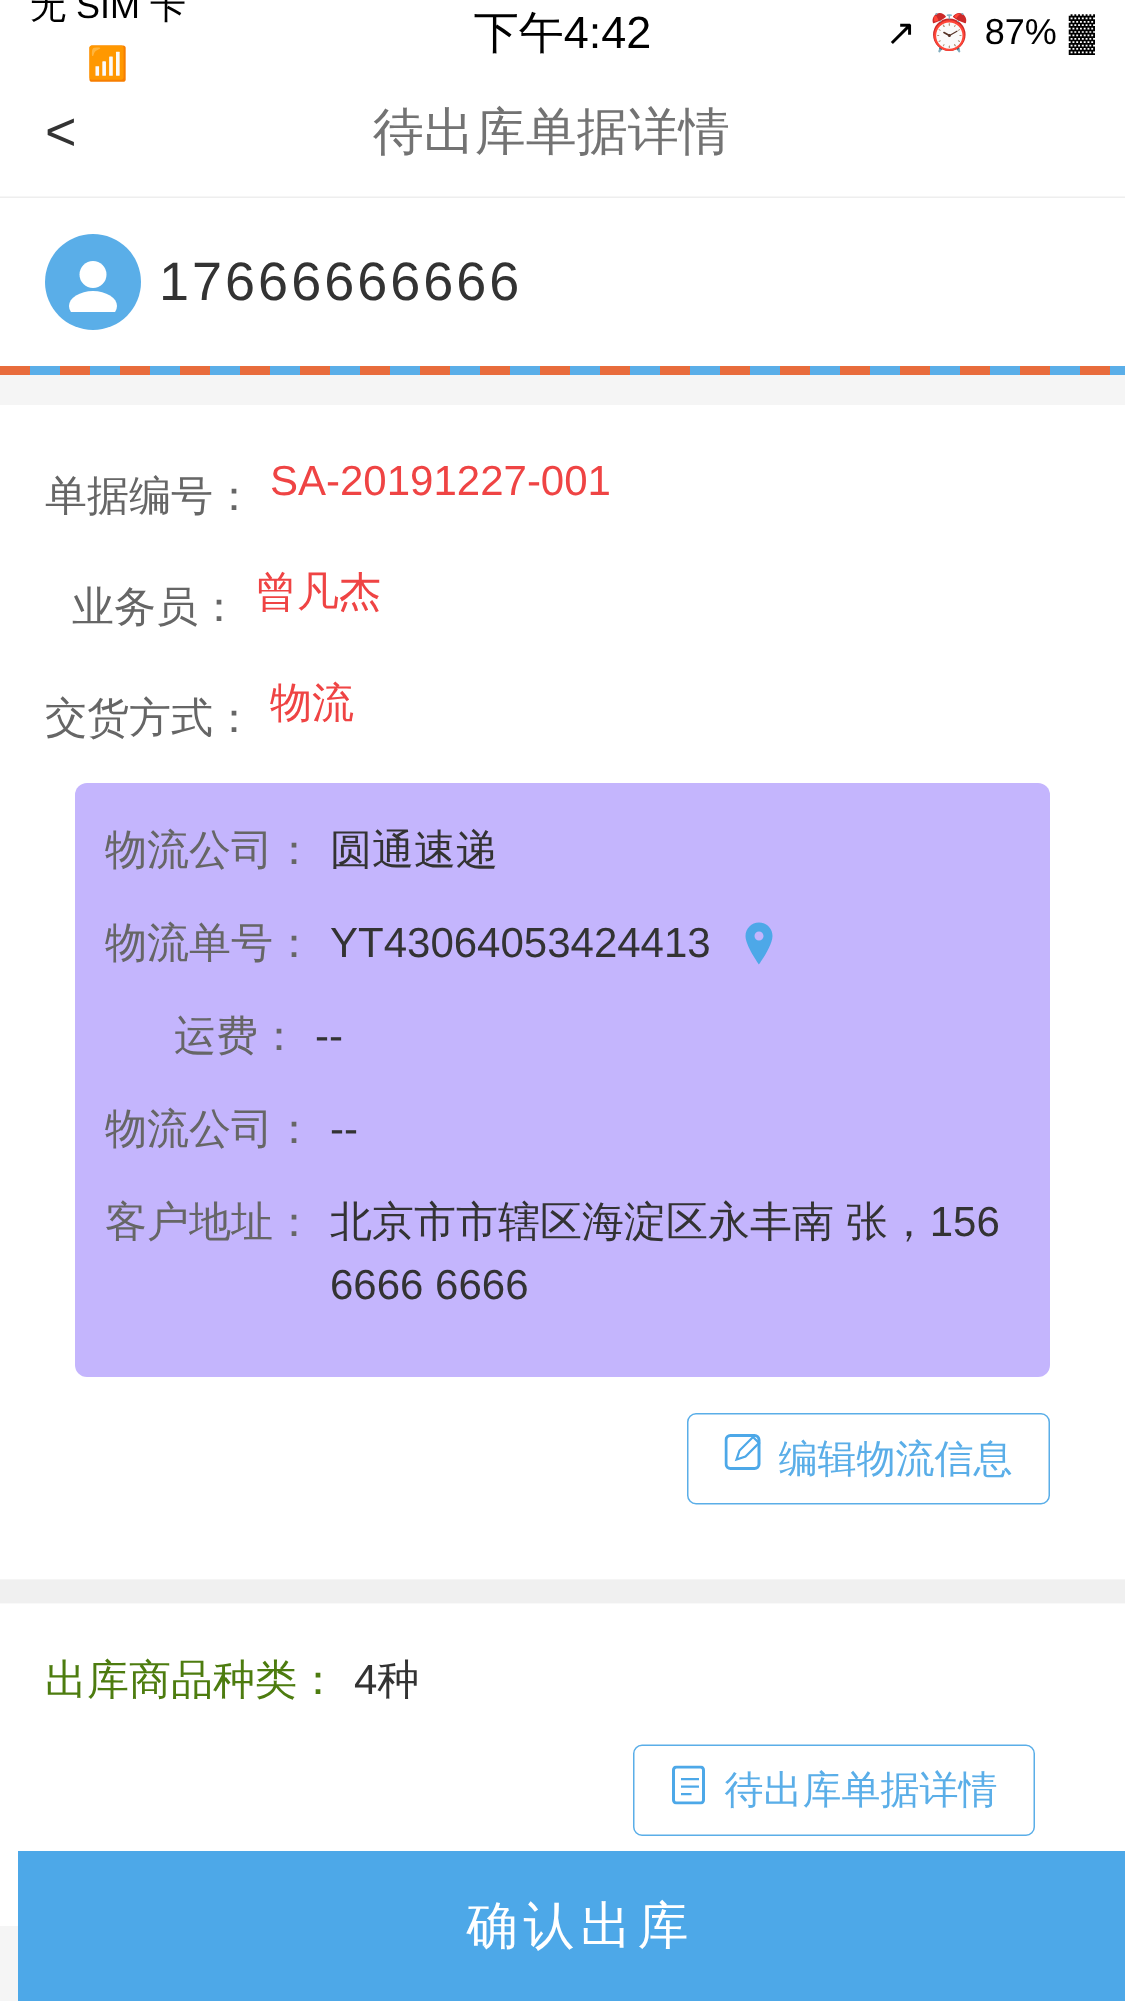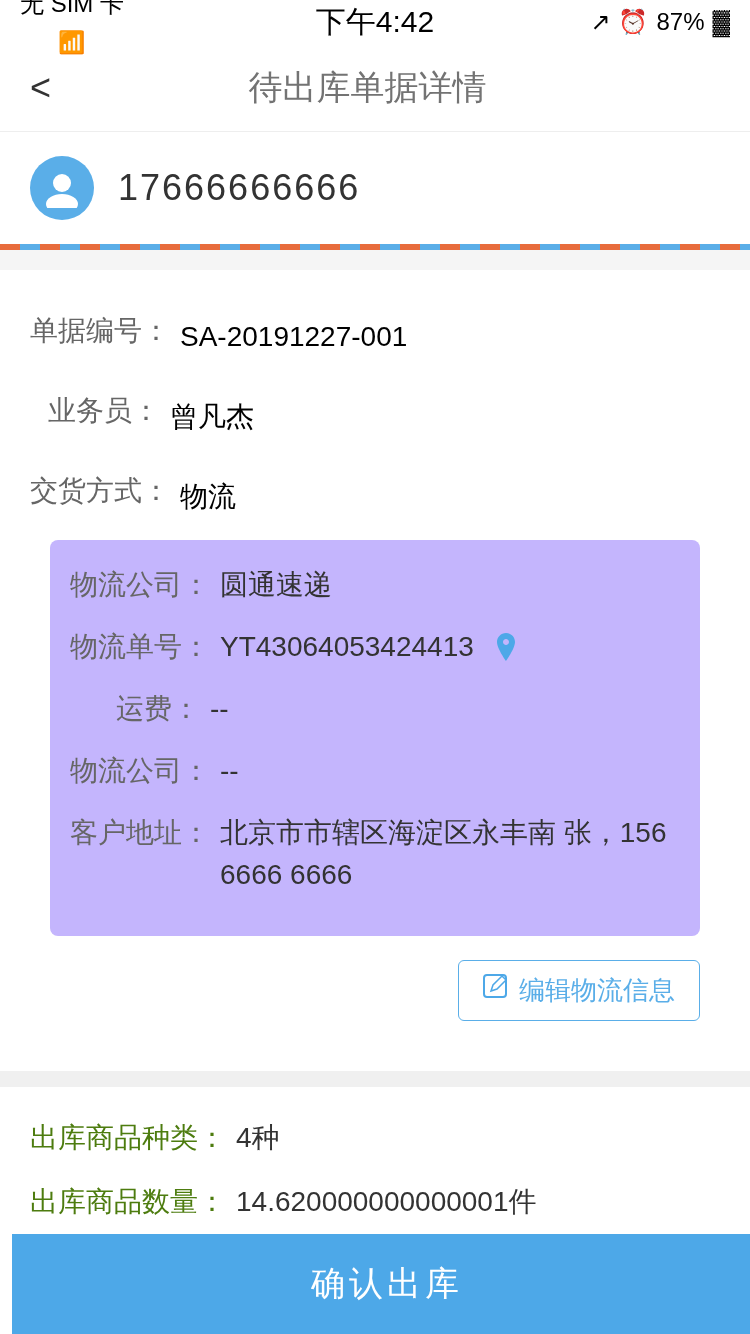--- a/index.html
+++ b/index.html
@@ -82,21 +82,21 @@
         #5aaee8 20px, #5aaee8 40px
       );
     }
 
     
     .user-header {
       background: #fff;
       padding: 24px 30px;
       display: flex;
       align-items: center;
-      gap: 24px;
+      gap: 12px;
     }
     .user-avatar {
       width: 64px;
       height: 64px;
       border-radius: 50%;
       background: #5aaee8;
       display: flex;
       align-items: center;
       justify-content: center;
     }
@@ -124,23 +124,22 @@
     .info-row:last-child { margin-bottom: 0; }
     .info-label {
       color: #666;
       min-width: 140px;
       text-align: right;
       flex-shrink: 0;
       padding-right: 10px;
       margin-top: 10px;
     }
     .info-value {
-      color: #000000;
-      flex: 1;
-      margin-top: 16px;
+      color: #ef4444;
+      flex: 1;
     }
 
     
     .logistics-section {
       background: #c4b5fd;
       margin: 20px 20px 0 20px;
       border-radius: 8px;
       padding: 24px 20px;
     }
     .logistics-row {
@@ -358,24 +357,20 @@
       </button>
     </div>
   </div>
 
   <div class="gray-divider"></div>
 
   <div class="goods-section">
     <div class="goods-row">
       <span class="goods-label">出库商品种类：</span>
       <span class="goods-value">4种</span>
-    </div>
-    <div class="goods-row">
-      <span class="goods-label">出库商品数量：</span>
-      <span class="goods-value">14.620000000000001件</span>
     </div>
 
     <div class="view-details-btn">
       <button class="btn-outline">
         <span>
           <svg width="26" height="26" viewBox="0 0 26 26" fill="none" xmlns="http://www.w3.org/2000/svg">
             <rect x="2" y="1" width="20" height="24" rx="2" stroke="#4da8e8" stroke-width="2" fill="none"></rect>
             <line x1="7" y1="9" x2="19" y2="9" stroke="#4da8e8" stroke-width="1.5"></line>
             <line x1="7" y1="14" x2="19" y2="14" stroke="#4da8e8" stroke-width="1.5"></line>
             <line x1="7" y1="19" x2="14" y2="19" stroke="#4da8e8" stroke-width="1.5"></line>

